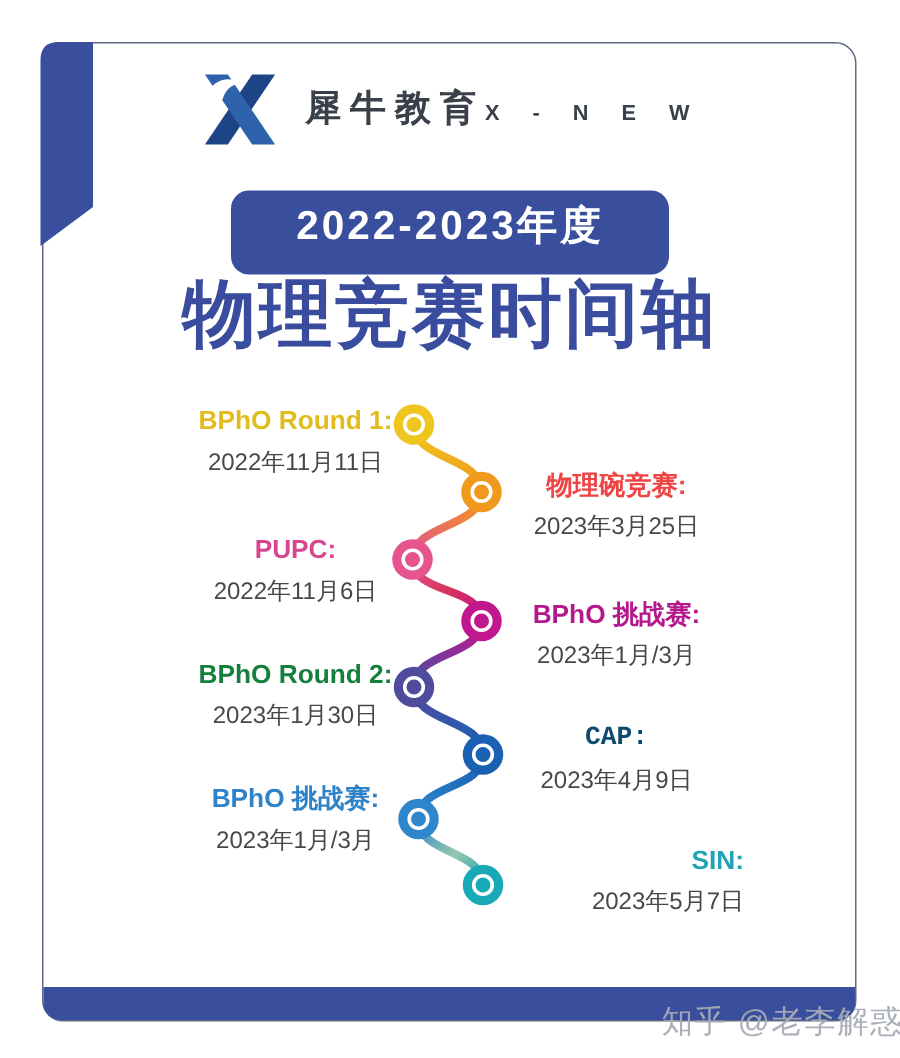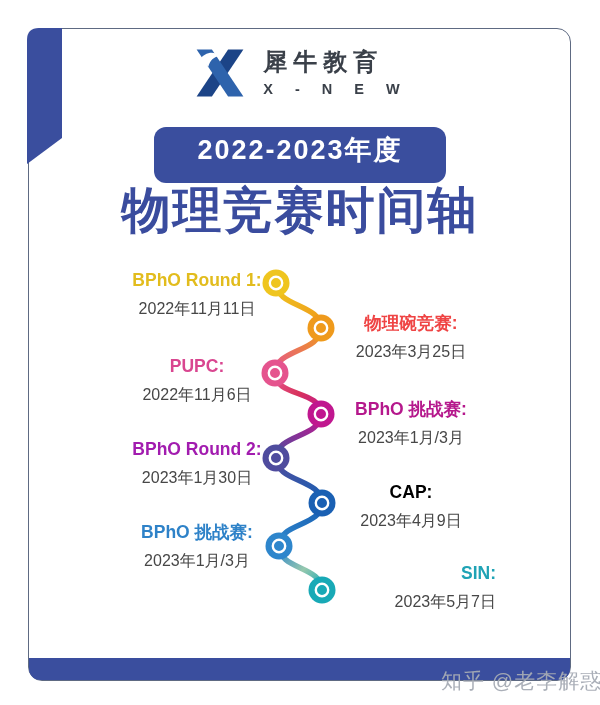--- a/index.html
+++ b/index.html
@@ -5,21 +5,21 @@
   html,body{margin:0;padding:0;background:#fff;}
   #page{position:relative;width:600px;height:705px;background:#ffffff;overflow:hidden;
         font-family:"Liberation Sans","DejaVu Sans",sans-serif;}
   #card{position:absolute;left:28px;top:28px;width:543px;height:653px;background:#fff;
         border:1.5px solid #5e6a82;border-radius:14px;box-sizing:border-box;}
   #bottom-bar{position:absolute;left:0;bottom:0;width:100%;height:22px;
         border-radius:0 0 11px 11px;}
   #accent{position:absolute;left:26px;top:27px;}
   #logo-row{position:absolute;left:0;top:46px;width:100%;display:flex;
         justify-content:center;align-items:center;gap:14px;}
-  .brand-col{display:flex;flex-direction:column;align-items:flex-start;}
+  .brand-col{display:flex;align-items:center;}
   .brand-cn{font-size:24px;font-weight:bold;letter-spacing:6px;color:#3a4049;line-height:26px;}
   .brand-en{font-size:14.5px;font-weight:bold;letter-spacing:9px;color:#3a4049;margin-top:6px;}
   #badge{position:absolute;left:50%;transform:translateX(-50%);top:127px;width:292px;height:56px;
         border-radius:12px;color:#fff;font-size:27px;font-weight:900;letter-spacing:2px;
         text-align:center;line-height:46px;}
   #title{position:absolute;left:0;top:179px;width:100%;text-align:center;
         font-size:49px;font-weight:700;letter-spacing:2px;line-height:62px;}
   #timeline-svg{position:absolute;left:250px;top:255px;}
   .entry{position:absolute;width:170px;text-align:center;}
   .entry .t{font-weight:bold;font-size:17.5px;line-height:24px;}
@@ -125,38 +125,38 @@
 
   <div id="e-l0" class="entry eL">
     <div class="t" style="color: rgb(226, 188, 29);">BPhO Round 1:</div>
     <div class="d">2022年11月11日</div>
   </div>
   <div id="e-l1" class="entry eL">
     <div class="t" style="color: rgb(217, 70, 144);">PUPC:</div>
     <div class="d">2022年11月6日</div>
   </div>
   <div id="e-l2" class="entry eL">
-    <div class="t" style="color: #a21caf;">BPhO Round 2:</div>
+    <div class="t" style="color: #15803d;">BPhO Round 2:</div>
     <div class="d">2023年1月30日</div>
   </div>
   <div id="e-l3" class="entry eL">
     <div class="t" style="color: rgb(46, 130, 200);">BPhO 挑战赛:</div>
     <div class="d">2023年1月/3月</div>
   </div>
 
   <div id="e-r0" class="entry eR">
     <div class="t" style="color: #ef4444;">物理碗竞赛:</div>
     <div class="d">2023年3月25日</div>
   </div>
   <div id="e-r1" class="entry eR">
     <div class="t" style="color: rgb(181, 24, 140);">BPhO 挑战赛:</div>
     <div class="d">2023年1月/3月</div>
   </div>
   <div id="e-r2" class="entry eR">
-    <div class="t" style="color: #000000;">CAP:</div>
+    <div class="t" style="color: #0c4a6e; font-family: Liberation Mono, monospace;">CAP:</div>
     <div class="d">2023年4月9日</div>
   </div>
   <div id="e-r3" class="entry eR">
     <div class="t" style="color: rgb(31, 163, 181);">SIN:</div>
     <div class="d">2023年5月7日</div>
   </div>
 
   <div id="watermark">知乎 @老李解惑</div>
 
 </div>

